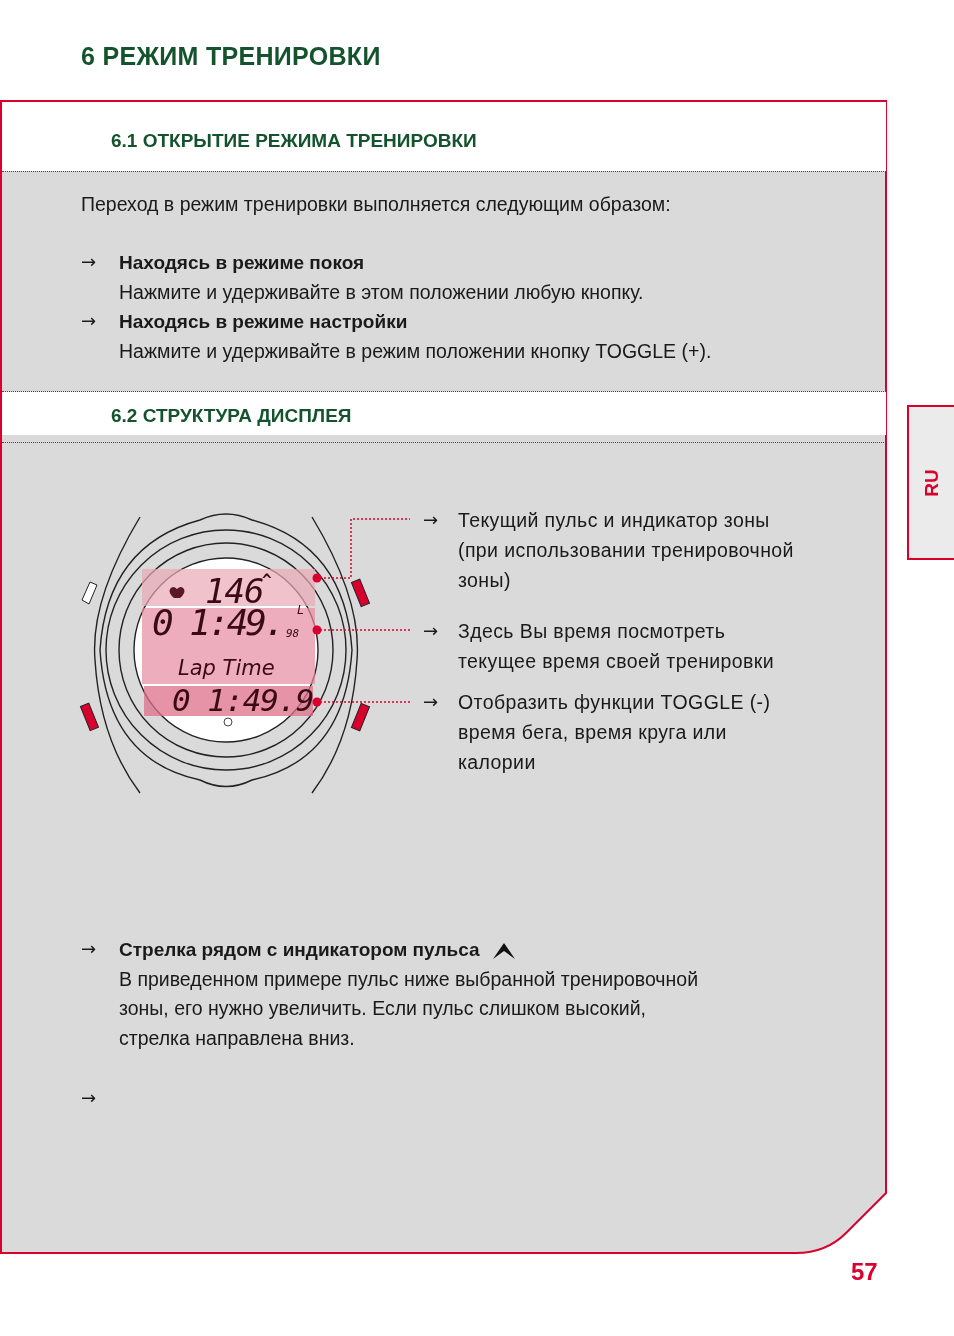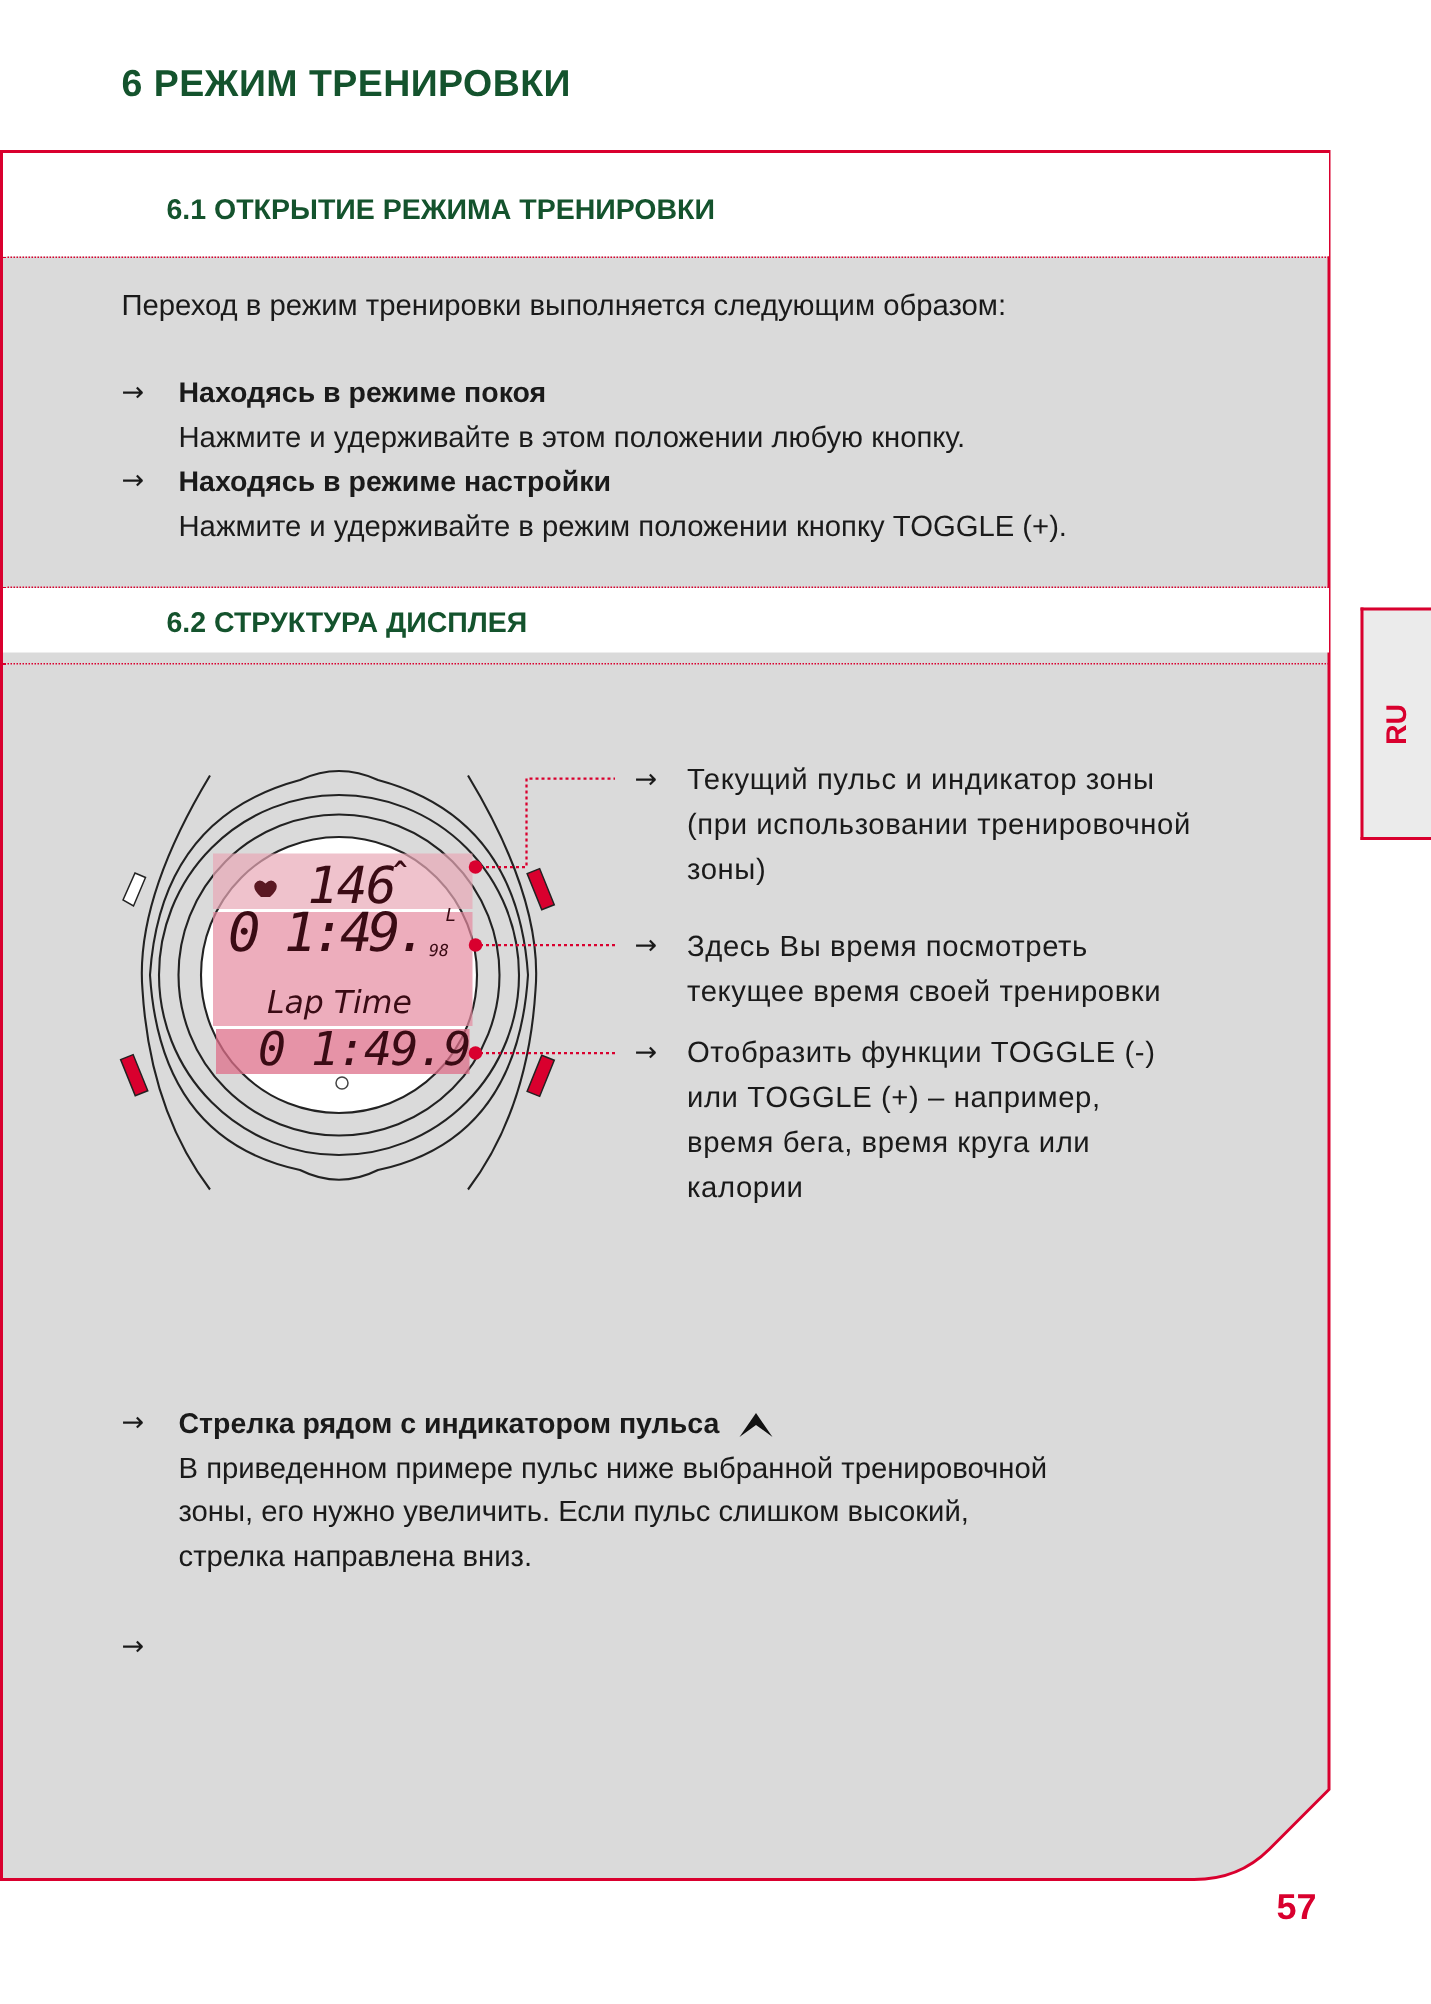--- a/index.html
+++ b/index.html
@@ -105,21 +105,20 @@
     <div>зоны)</div>
   </div>
   <span class="arrow" style="left:423px;top:520px;">→</span>
   <div class="callout" style="top:516px;">
     <div>Здесь Вы время посмотреть</div>
     <div>текущее время своей тренировки</div>
   </div>
   <span class="arrow" style="left:423px;top:591px;">→</span>
   <div class="callout" style="top:587px;">
     <div>Отобразить функции TOGGLE (-)</div>
-    <div>или TOGGLE (+) – например,</div>
     <div>время бега, время круга или</div>
     <div>калории</div>
   </div>
 
   <span class="arrow" style="left:81px;top:838px;">→</span>
   <div class="body-text" style="left:119px;top:835px;">
     <div>
       <span class="bold-item">Стрелка рядом с индикатором пульса</span>
       <svg width="26" height="22" viewBox="0 0 26 22" style="vertical-align:-5px;margin-left:6px;">
         <path d="M2,20 L13,4 L24,20 L13,12 Z" fill="#111"></path>

